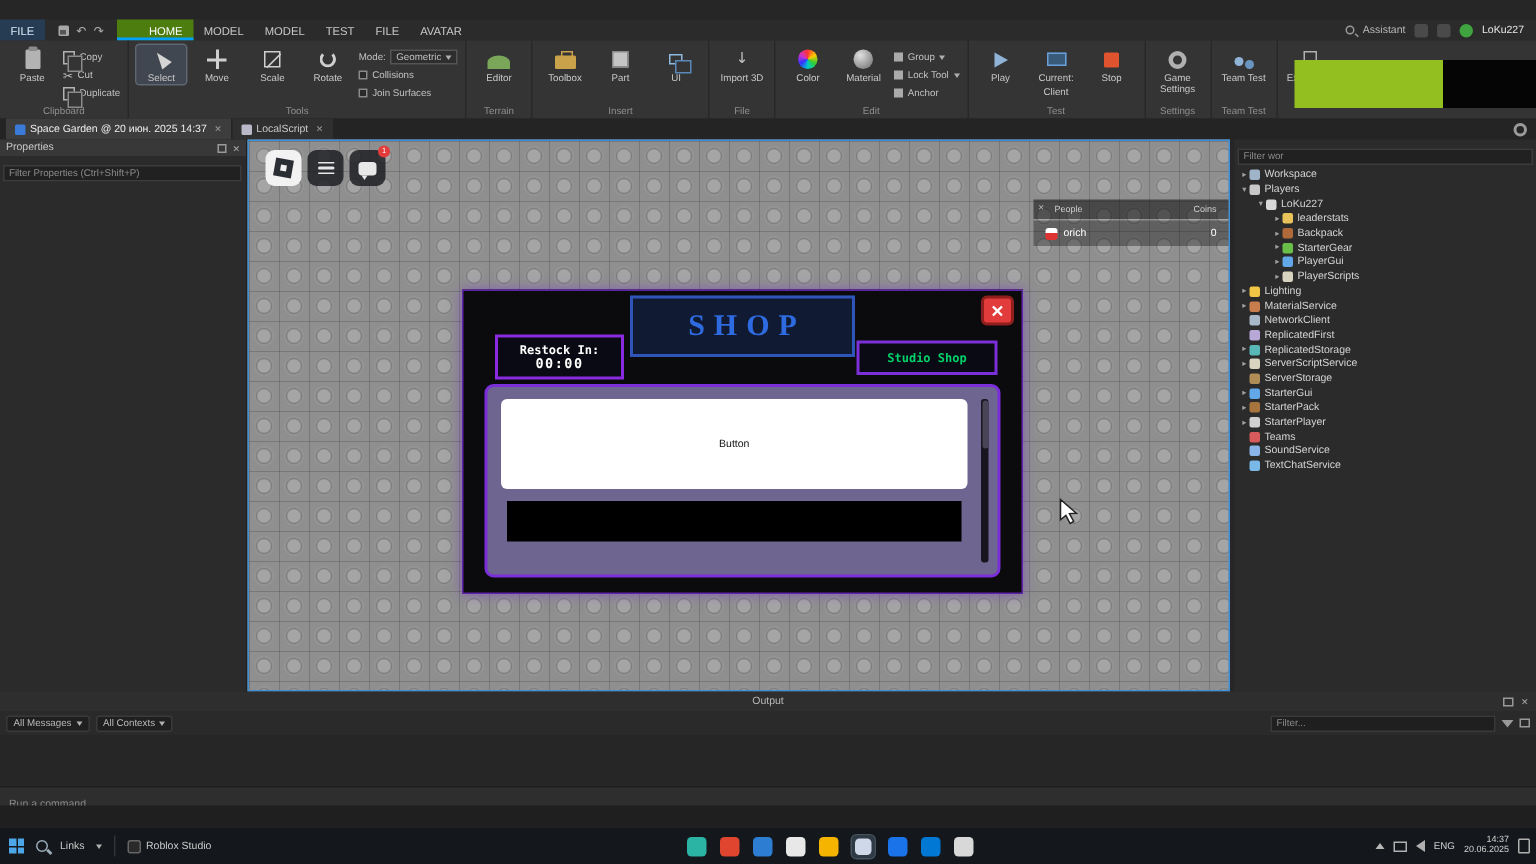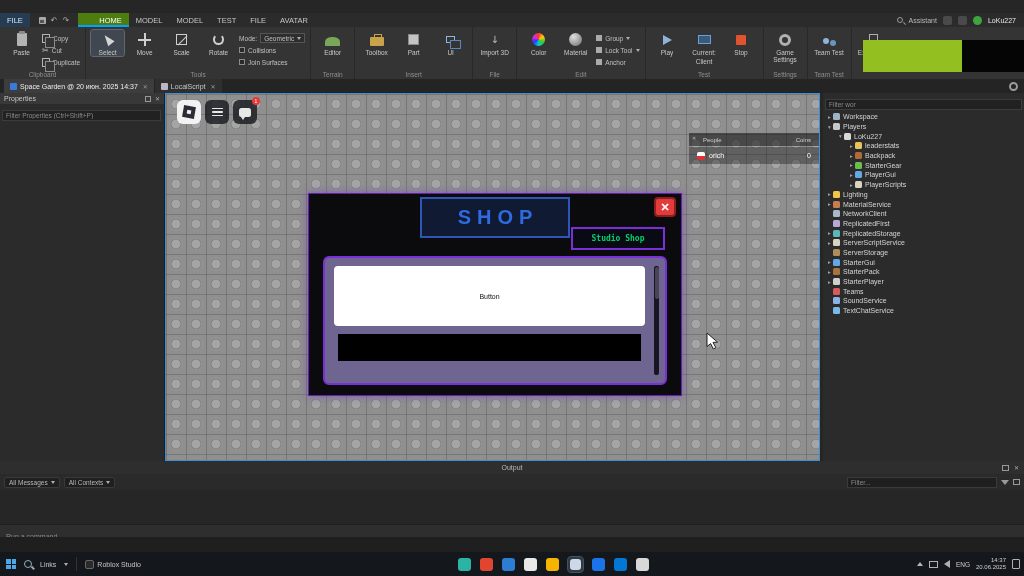--- a/index.html
+++ b/index.html
@@ -123,21 +123,21 @@
   #leaderboard{position:absolute;left:523px;top:39px;width:130px;}
   .lb-head{height:13px;background:rgba(15,15,15,0.55);display:flex;align-items:center;font-size:6px;color:#cfcfcf;padding:0 8px 0 14px;justify-content:space-between;position:relative;}
   .lb-close{position:absolute;left:3px;top:2px;font-size:5px;color:#bbb;}
   .lb-row{height:17px;background:rgba(10,10,10,0.35);display:flex;align-items:center;padding:0 8px;font-size:7px;color:#fff;gap:4px;margin-top:1px;}
   .lb-ico{width:8px;height:8px;border-radius:2px;background:linear-gradient(#fff 45%,#d33 45%);flex:none;}
   .lb-name{flex:1;}
 
   
   #shop{position:absolute;left:142px;top:99px;width:374px;height:203px;background:#0b0b0d;border:1px solid #5e23a8;box-shadow:0 0 8px rgba(123,47,216,.55);}
   #shop-title{position:absolute;left:50%;transform:translateX(-50%);top:3px;width:150px;height:41px;background:#101b33;border:2px solid #2f55b8;display:flex;align-items:center;justify-content:center;}
-  #shop-title span{font-family:Liberation Sans, sans-serif;font-weight:bold;font-size:20px;letter-spacing:6px;color:#2e6ae0;text-indent:6px;}
+  #shop-title span{font-family:Liberation Serif, serif;font-weight:bold;font-size:20px;letter-spacing:6px;color:#2e6ae0;text-indent:6px;}
   #shop-close{position:absolute;right:5px;top:3px;width:22px;height:20px;background:#e23b3b;border:2px solid #8f1f1f;border-radius:4px;color:#fff;font-size:11px;font-weight:bold;display:flex;align-items:center;justify-content:center;}
   #restock-box{position:absolute;left:21px;top:29px;width:86px;height:30px;background:#0a0a14;border:2px solid #8a2be2;display:flex;flex-direction:column;align-items:center;justify-content:center;font-family:"DejaVu Sans Mono",monospace;color:#fff;}
   #restock-box .l1{font-size:8px;font-weight:bold;}
   #restock-box .l2{font-size:9px;font-weight:bold;letter-spacing:1px;}
   #restock-btn{position:absolute;right:16px;top:33px;width:94px;height:23px;background:#0a0a14;border:2px solid #7b2fd8;display:flex;align-items:center;justify-content:center;font-family:"DejaVu Sans Mono",monospace;font-weight:bold;font-size:8px;color:#00d26a;}
   #shop-panel{position:absolute;left:14px;right:14px;top:62px;bottom:10px;background:#6e6590;border:2px solid #7b2fd8;border-radius:6px;}
   #shop-item{position:absolute;left:9px;top:8px;right:20px;height:60px;background:#fff;border-radius:4px;display:flex;align-items:center;justify-content:center;font-size:7px;color:#111;}
   #shop-slot{position:absolute;left:13px;right:24px;top:76px;height:27px;background:#000;}
   #shop-scroll{position:absolute;right:6px;top:8px;bottom:8px;width:5px;background:#17151f;border-radius:2px;}
   #shop-thumb{position:absolute;top:1px;left:0.5px;width:4px;height:32px;background:#4a4556;border-radius:2px;}
@@ -493,20 +493,24 @@
         <span class="lb-name">orich</span>
         <span>0</span>
       </div>
     </div>
 
     <div id="shop">
       <div id="shop-title">
         <span>SHOP</span>
       </div>
       <div id="shop-close">✕</div>
+      <div id="restock-box">
+        <span class="l1">Restock In:</span>
+        <span class="l2">00:00</span>
+      </div>
       <div id="restock-btn">Studio Shop</div>
       <div id="shop-panel">
         <div id="shop-item">Button</div>
         <div id="shop-slot"></div>
         <div id="shop-scroll">
           <div id="shop-thumb"></div>
         </div>
       </div>
     </div>
 

